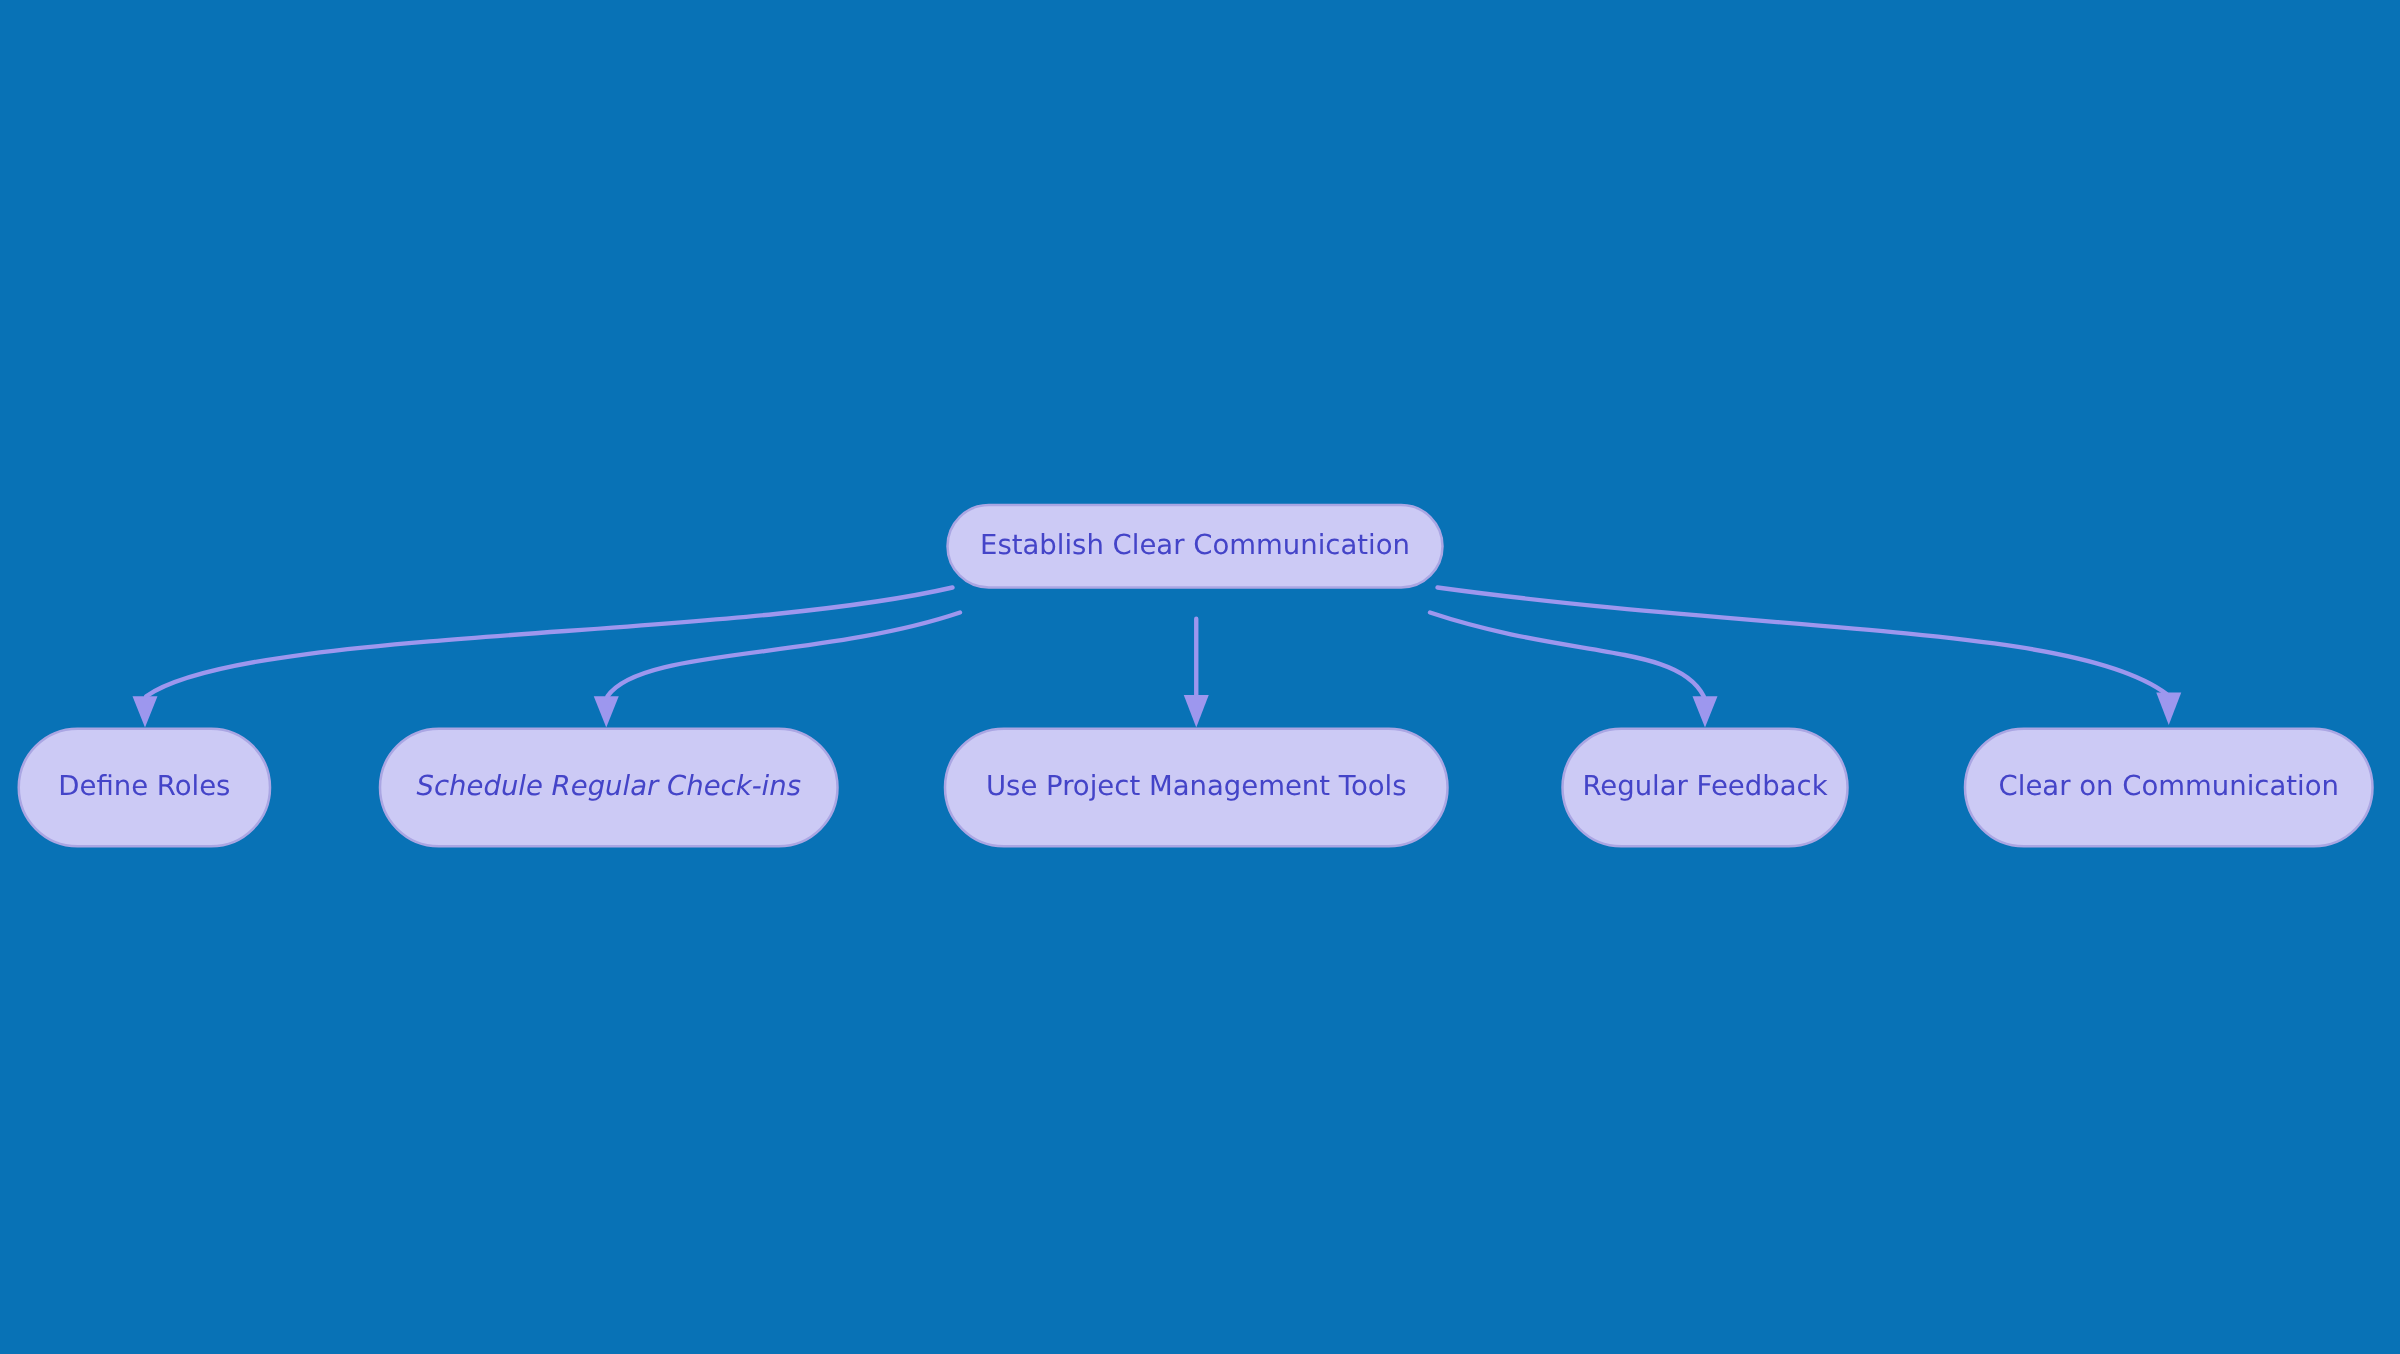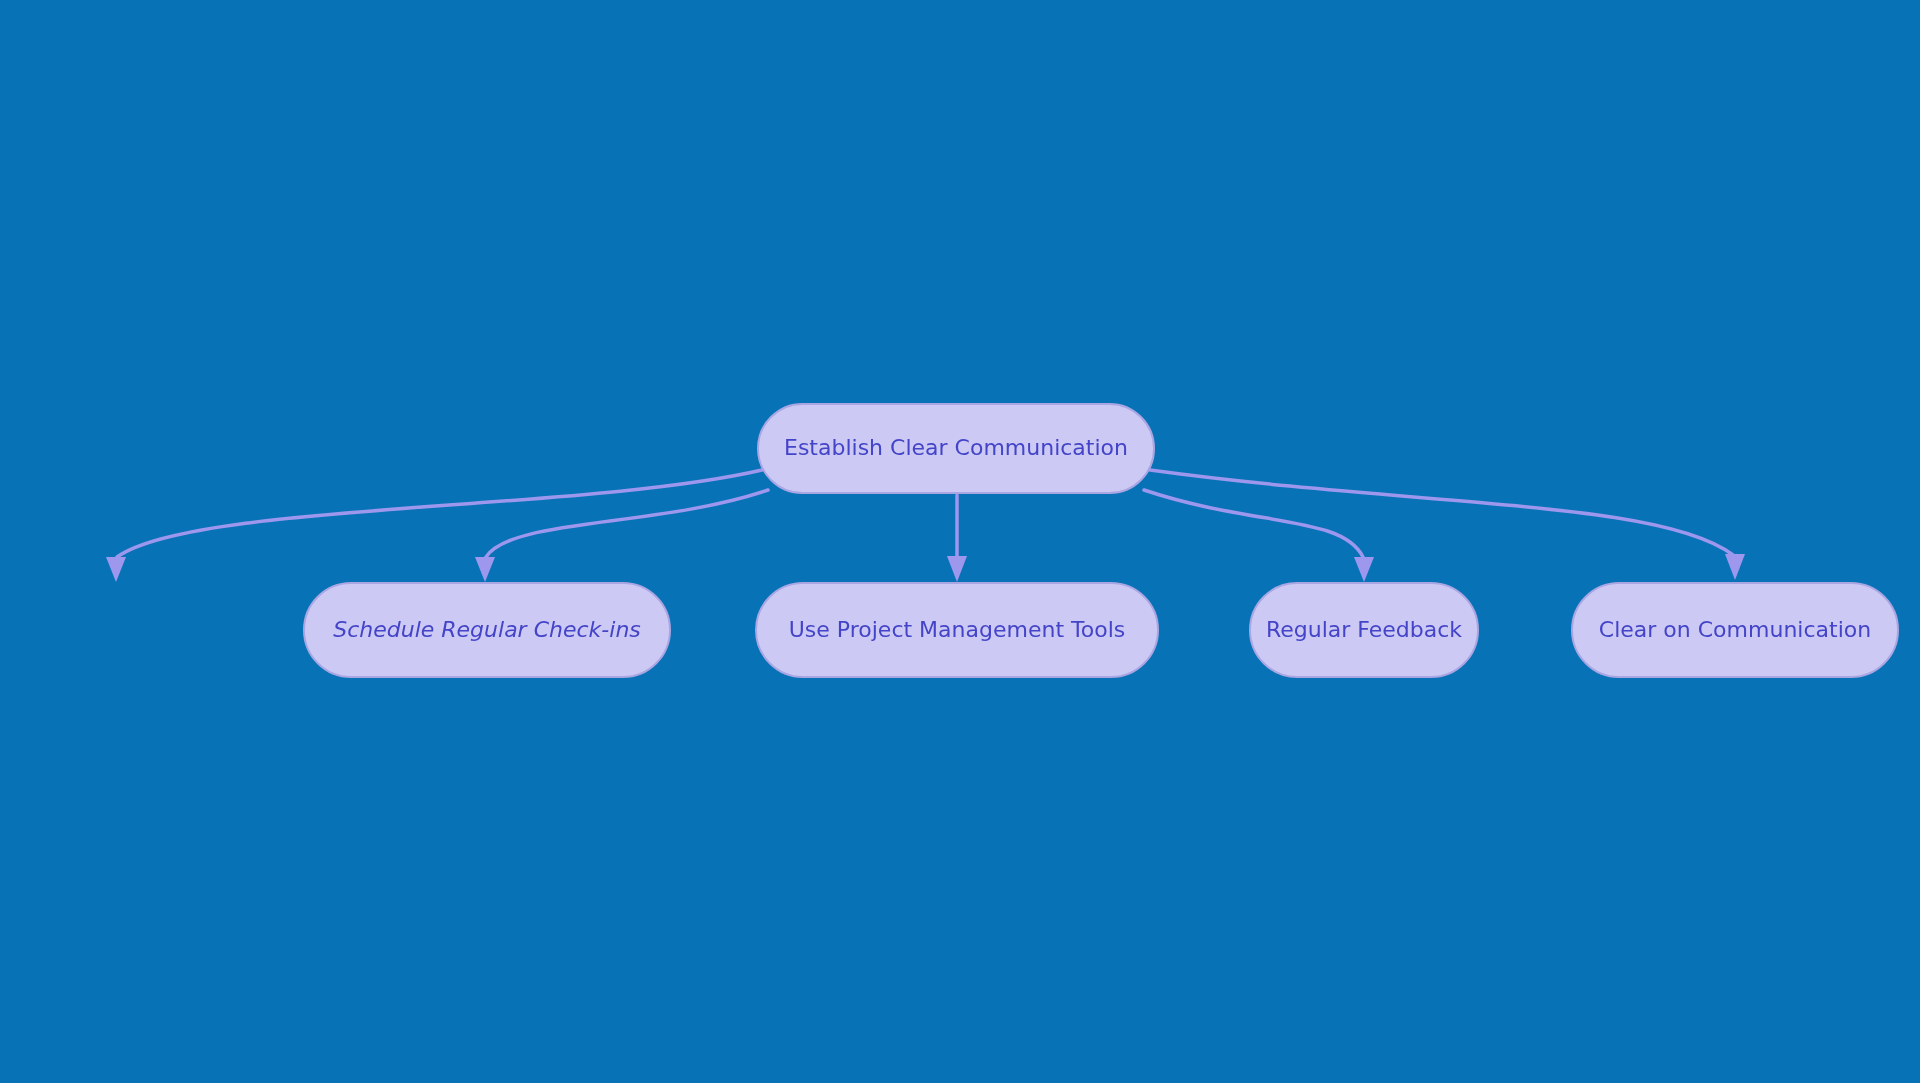--- a/index.html
+++ b/index.html
@@ -49,21 +49,21 @@
     display: flex;
     align-items: center;
     justify-content: center;
     color: var(--node-text);
     font-size: 22px;
     line-height: 1.2;
     text-align: center;
     white-space: nowrap;
     cursor: default;
   }
-  .node-root   { left: 757px;  top: 403px; width: 398px; height: 91px; border-radius: 46px; text-align: right; }
+  .node-root   { left: 757px;  top: 403px; width: 398px; height: 68px; border-radius: 46px; text-align: right; }
   .node-c0     { left: 14px;   top: 582px; width: 203px; height: 96px; }
   .node-c1     { left: 303px;  top: 582px; width: 368px; height: 96px; font-style: italic; }
   .node-c2     { left: 755px;  top: 582px; width: 404px; height: 96px; }
   .node-c3     { left: 1249px; top: 582px; width: 230px; height: 96px; }
   .node-c4     { left: 1571px; top: 582px; width: 328px; height: 96px; }
 </style>
 </head>
 <body>
 
 <div class="canvas">
@@ -83,20 +83,23 @@
     <polygon class="arrowhead" points="1354,557 1374,557 1364,582"></polygon>
 
     <path class="edge" d="M 1150 470 C 1420 507, 1660 500, 1733 555"></path>
     <polygon class="arrowhead" points="1725,554 1745,554 1735,580"></polygon>
   </svg>
 
   <div class="node node-root">
     <span>Establish Clear Communication</span>
   </div>
 
+  <div class="node node-c0">
+    <span>Define Roles</span>
+  </div>
 
   <div class="node node-c1">
     <span>Schedule Regular Check-ins</span>
   </div>
 
   <div class="node node-c2">
     <span>Use Project Management Tools</span>
   </div>
 
   <div class="node node-c3">

